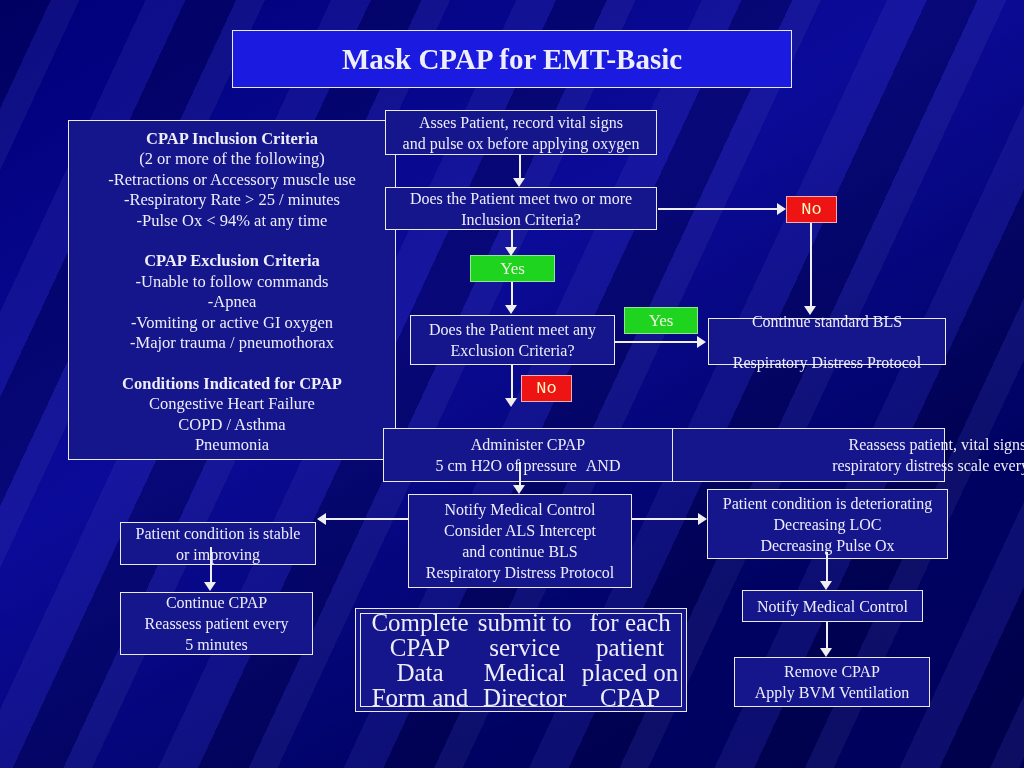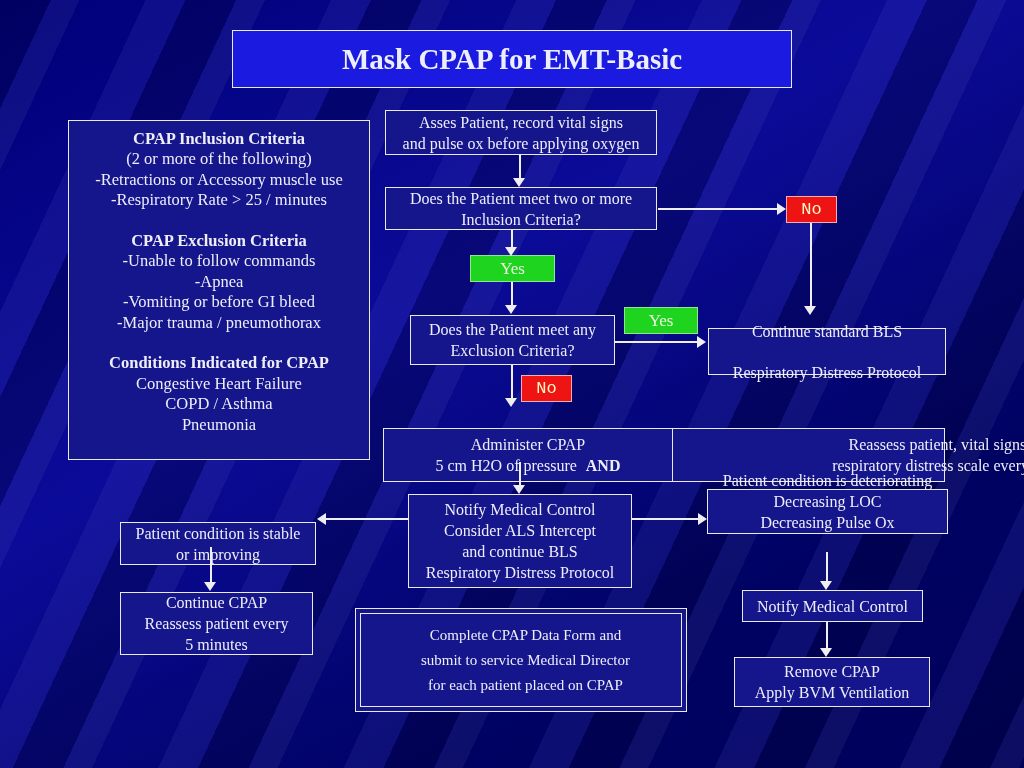--- a/index.html
+++ b/index.html
@@ -39,63 +39,64 @@
   .ah{position:absolute;width:0;height:0;}
   .ah.down{border-left:6px solid transparent;border-right:6px solid transparent;border-top:9px solid #efefef;}
   .ah.right{border-top:6px solid transparent;border-bottom:6px solid transparent;border-left:9px solid #efefef;}
   .ah.left{border-top:6px solid transparent;border-bottom:6px solid transparent;border-right:9px solid #efefef;}
   #title-box{
     left:232px;top:30px;width:560px;height:58px;
     background:#1a1ae0;
     font-size:29px;font-weight:bold;
   }
   #criteria-panel{
-    left:68px;top:120px;width:302px;height:340px;
+    left:68px;top:120px;width:328px;height:340px;
     justify-content:flex-start;
     padding-top:8px;
     font-size:16.5px;line-height:20.4px;
   }
   .bold{font-weight:bold;}
   .spacer{height:20.4px;}
   #administer-box .cells{display:flex;width:100%;height:100%;}
   #administer-box .cell{flex:0 0 auto;display:flex;flex-direction:column;align-items:center;justify-content:center;box-sizing:border-box;}
   #administer-box .cell.left{width:289px;border-right:1.5px solid #e9e9ee;}
   #administer-box .cell.right{width:100%;}
-  .and-bold{font-weight:bold;margin-left:9px;}
+  .and-bold{font-weight:normal;margin-left:9px;}
   #data-form-outer{
     position:absolute;left:355px;top:608px;width:332px;height:104px;
     border:1.5px solid #e9e9ee;background:#15158c;
     box-sizing:border-box;padding:4px;
   }
   #data-form-inner{
     width:100%;height:100%;box-sizing:border-box;
     border:1.5px solid #e9e9ee;
-    display:flex;flex-direction:column;align-items:center;justify-content:center;
-    text-align:center;font-size:15px;line-height:25px;padding-left:9px;
+    display:flex;align-items:center;justify-content:center;
+    text-align:center;font-size:25px;line-height:25px;padding-left:9px;
   }
 </style>
 </head>
 <body>
 
 <div id="slide">
 
   <div class="box" id="title-box">
     <div>Mask CPAP for EMT-Basic</div>
   </div>
 
   <div class="box" id="criteria-panel">
     <div class="bold">CPAP Inclusion Criteria</div>
     <div>(2 or more of the following)</div>
     <div>-Retractions or Accessory muscle use</div>
     <div>-Respiratory Rate &gt; 25 / minutes</div>
+    <div>-Pulse Ox &lt; 94% at any time</div>
     <div class="spacer"></div>
     <div class="bold">CPAP Exclusion Criteria</div>
     <div>-Unable to follow commands</div>
     <div>-Apnea</div>
-    <div>-Vomiting or before GI bleed</div>
+    <div>-Vomiting or active GI oxygen</div>
     <div>-Major trauma / pneumothorax</div>
     <div class="spacer"></div>
     <div class="bold">Conditions Indicated for CPAP</div>
     <div>Congestive Heart Failure</div>
     <div>COPD / Asthma</div>
     <div>Pneumonia</div>
   </div>
 
   <div class="box" style="left:385px;top:187px;width:272px;height:43px;">
     <div>Does  the Patient meet two or more</div>
@@ -121,21 +122,21 @@
   </div>
 
   <div class="badge green" style="left:624px;top:307px;width:74px;height:27px;">
     <span>Yes</span>
   </div>
 
   <div class="badge red" style="left:521px;top:375px;width:51px;height:27px;">
     <span>No</span>
   </div>
 
-  <div class="box" style="left:708px;top:328px;width:238px;height:47px;gap:20px;">
+  <div class="box" style="left:708px;top:318px;width:238px;height:47px;gap:20px;">
     <div>Continue standard BLS</div>
     <div>Respiratory Distress Protocol</div>
   </div>
 
   <div class="box" id="administer-box" style="left:383px;top:428px;width:562px;height:54px;padding:0;">
     <div class="cells">
       <div class="cell left">
         <div>Administer CPAP</div>
         <div>
           <span>5 cm H2O of pressure</span><span class="and-bold">AND</span>
@@ -159,21 +160,21 @@
     <div>Patient condition is stable</div>
     <div>or improving</div>
   </div>
 
   <div class="box" style="left:120px;top:592px;width:193px;height:63px;text-align:center;">
     <div>Continue CPAP</div>
     <div>Reassess patient every</div>
     <div>5 minutes</div>
   </div>
 
-  <div class="box" style="left:707px;top:489px;width:241px;height:45px;justify-content:flex-end;">
+  <div class="box" style="left:707px;top:489px;width:241px;height:70px;">
     <div>Patient condition is deteriorating</div>
     <div>Decreasing LOC</div>
     <div>Decreasing Pulse Ox</div>
   </div>
 
   <div class="box" style="left:742px;top:590px;width:181px;height:32px;">
     <div>Notify Medical Control</div>
   </div>
 
   <div class="box" style="left:734px;top:657px;width:196px;height:50px;">

